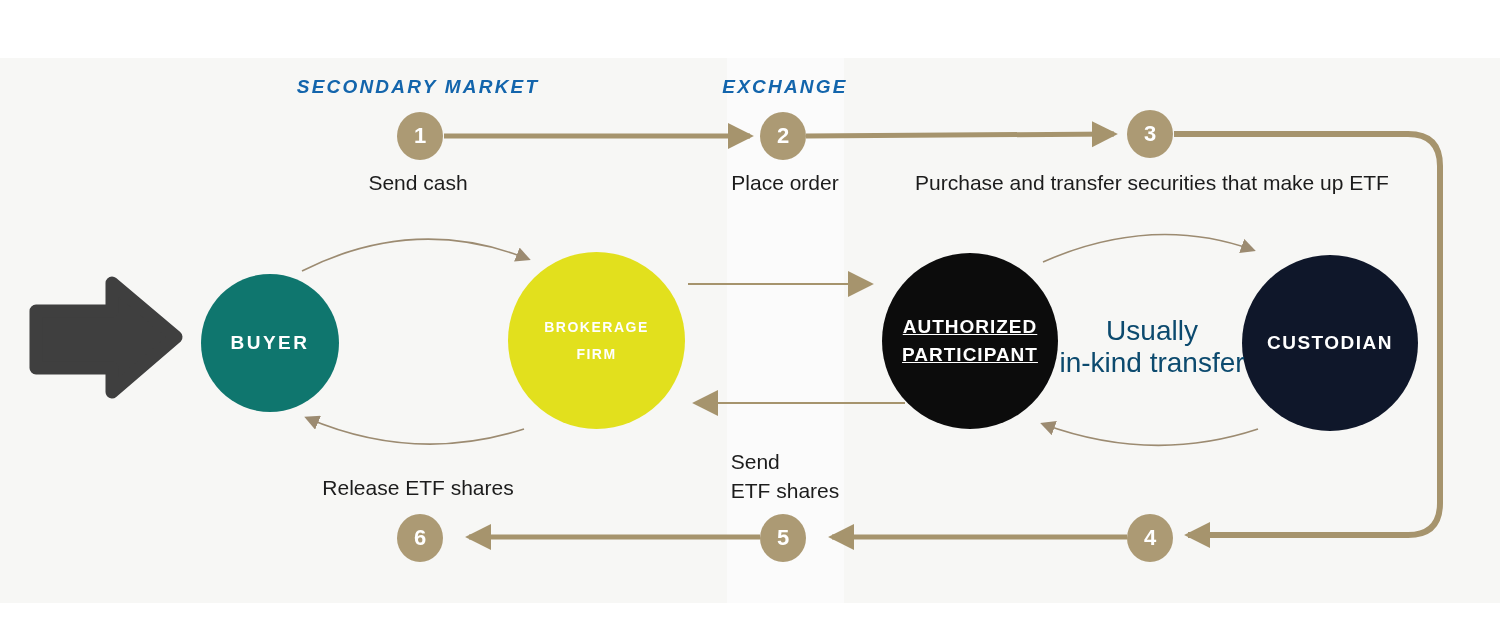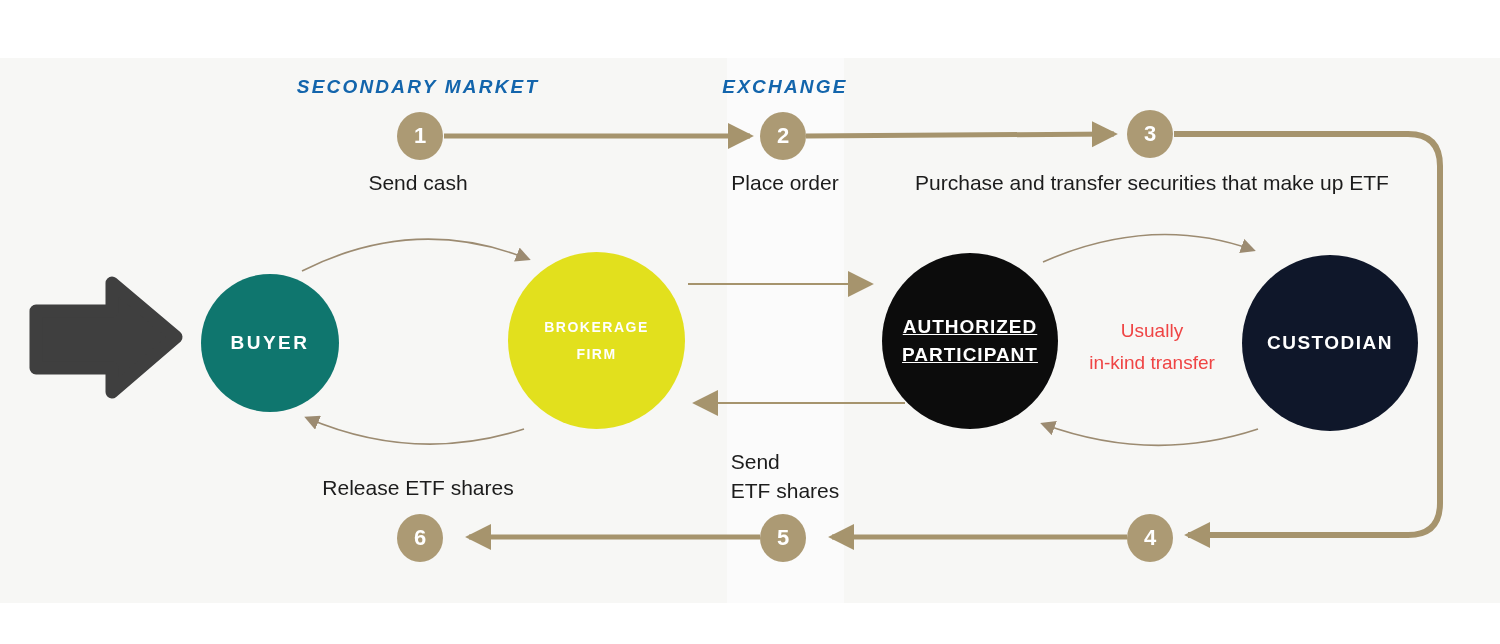--- a/index.html
+++ b/index.html
@@ -33,21 +33,21 @@
     position:absolute;border-radius:50%;
     display:flex;align-items:center;justify-content:center;text-align:center;
     color:#ffffff;font-weight:bold;white-space:pre-line;
   }
   .entity-buyer{left:201px;top:274px;width:138px;height:138px;background:#0f766e;font-size:19px;letter-spacing:2.5px;}
   .entity-brokerage{left:508px;top:252px;width:177px;height:177px;background:#e2e01d;font-size:14px;letter-spacing:1.5px;line-height:27px;}
   .entity-ap{left:882px;top:253px;width:176px;height:176px;background:#0c0c0c;font-size:19px;letter-spacing:1px;line-height:28px;text-decoration:underline;}
   .entity-custodian{left:1242px;top:255px;width:176px;height:176px;background:#0f172a;font-size:19px;letter-spacing:1.5px;}
   .annotation{
     position:absolute;left:1152px;top:315px;transform:translateX(-50%);
-    font-size:19px;color:#ef4444;text-align:center;white-space:pre-line;line-height:32px;
+    font-size:28px;color:#0c4a6e;text-align:center;white-space:pre-line;line-height:32px;
   }
 </style>
 </head>
 <body>
 
 <div class="stage">
 
   <div class="bg-band"></div>
   <div class="exchange-band"></div>
 

